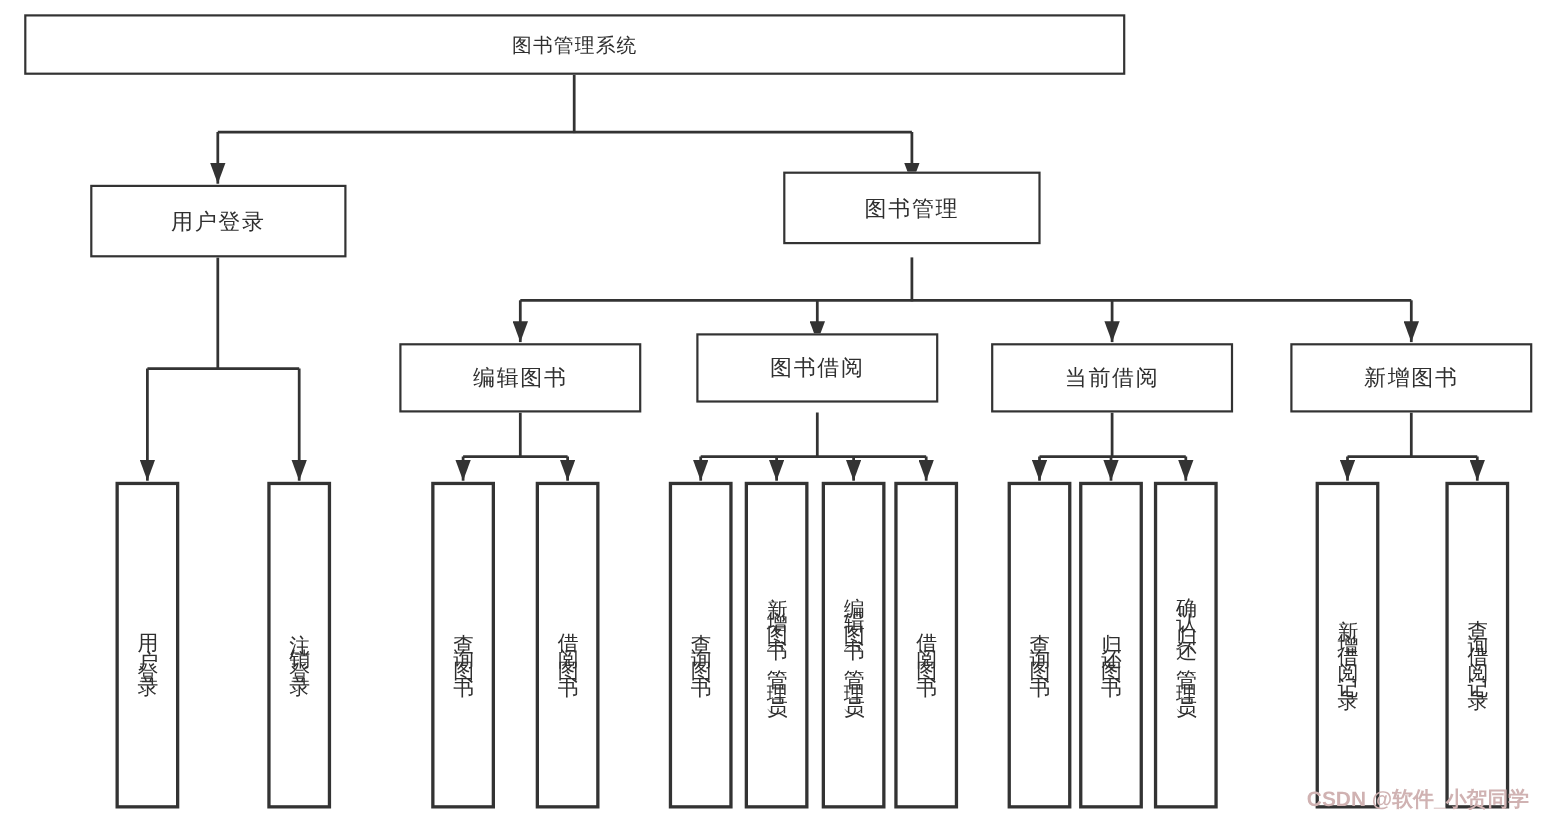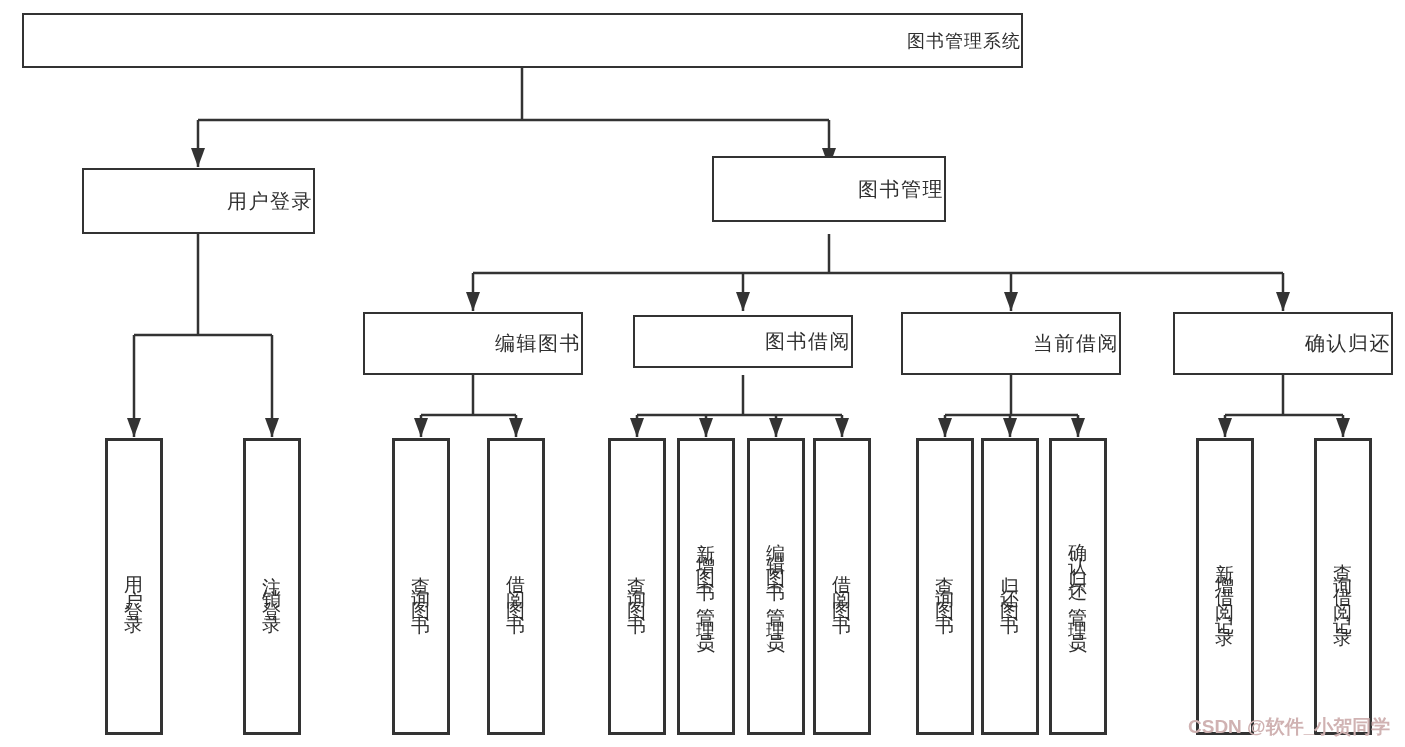--- a/index.html
+++ b/index.html
@@ -10,21 +10,21 @@
     color:var(--text,#2f2f2f);
   }
   svg.wires{position:absolute;left:0;top:0;z-index:1;}
   .cl{stroke:var(--line,#333);stroke-width:2.5;fill:none;}
   .ah{fill:var(--line,#333);}
   .box{
     position:absolute;box-sizing:border-box;z-index:2;
     background:#fff;border:3px solid var(--line,#333);
     display:flex;align-items:center;justify-content:center;
   }
-  .box.h{border-width:2.5px;justify-content:flex-end;}
+  .box.h{border-width:2.5px;}
   .root-label{font-size:18px;letter-spacing:1px;}
   .h-label{font-size:20px;letter-spacing:1.5px;}
   .leaf .v-label{
     writing-mode:vertical-rl;text-orientation:mixed;
     font-size:19px;letter-spacing:13px;line-height:1;
   }
   .watermark{
     position:absolute;left:1188px;top:714px;z-index:5;
     font-size:19px;white-space:nowrap;
     color:var(--watermark,#d0b2b2);
@@ -105,28 +105,28 @@
   <div class="box h" style="left:82px;top:168px;width:233px;height:66px">
     <span class="h-label">用户登录</span>
   </div>
   <div class="box h" style="left:712px;top:156px;width:234px;height:66px">
     <span class="h-label">图书管理</span>
   </div>
 
   <div class="box h" style="left:363px;top:312px;width:220px;height:63px">
     <span class="h-label">编辑图书</span>
   </div>
-  <div class="box h" style="left:633px;top:315px;width:220px;height:53px">
+  <div class="box h" style="left:633px;top:303px;width:220px;height:63px">
     <span class="h-label">图书借阅</span>
   </div>
   <div class="box h" style="left:901px;top:312px;width:220px;height:63px">
     <span class="h-label">当前借阅</span>
   </div>
   <div class="box h" style="left:1173px;top:312px;width:220px;height:63px">
-    <span class="h-label">确认归还</span>
+    <span class="h-label">新增图书</span>
   </div>
 
   <div class="box leaf" style="left:105px;top:438px;width:58px;height:297px">
     <span class="v-label">用户登录</span>
   </div>
   <div class="box leaf" style="left:243px;top:438px;width:58px;height:297px">
     <span class="v-label">注销登录</span>
   </div>
 
   <div class="box leaf" style="left:392px;top:438px;width:58px;height:297px">

